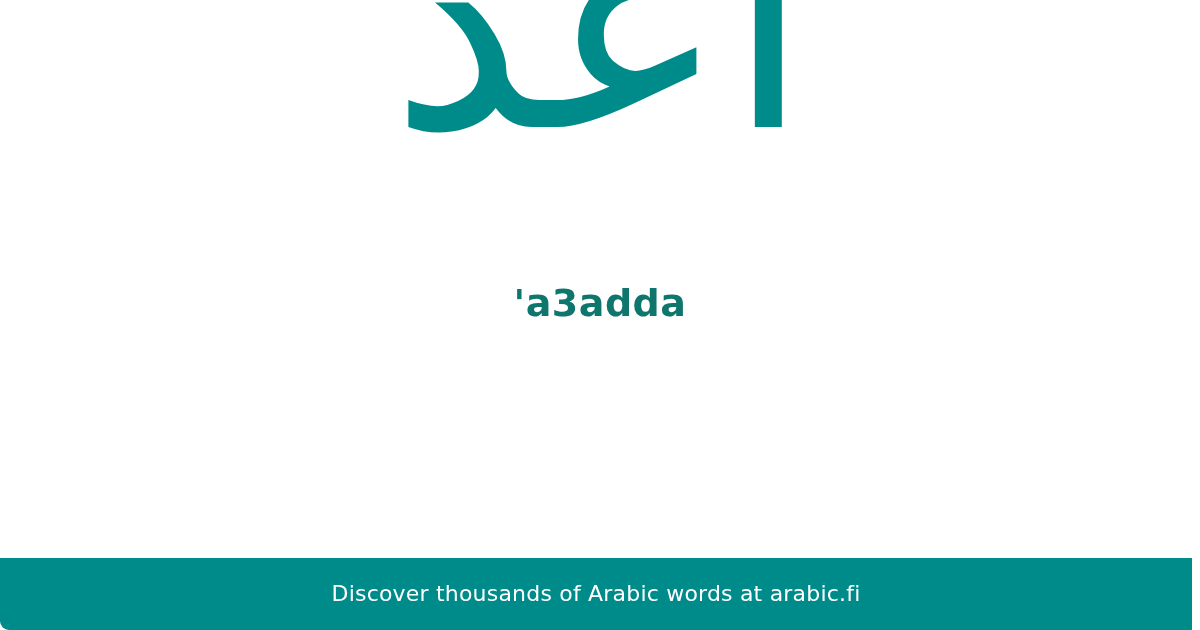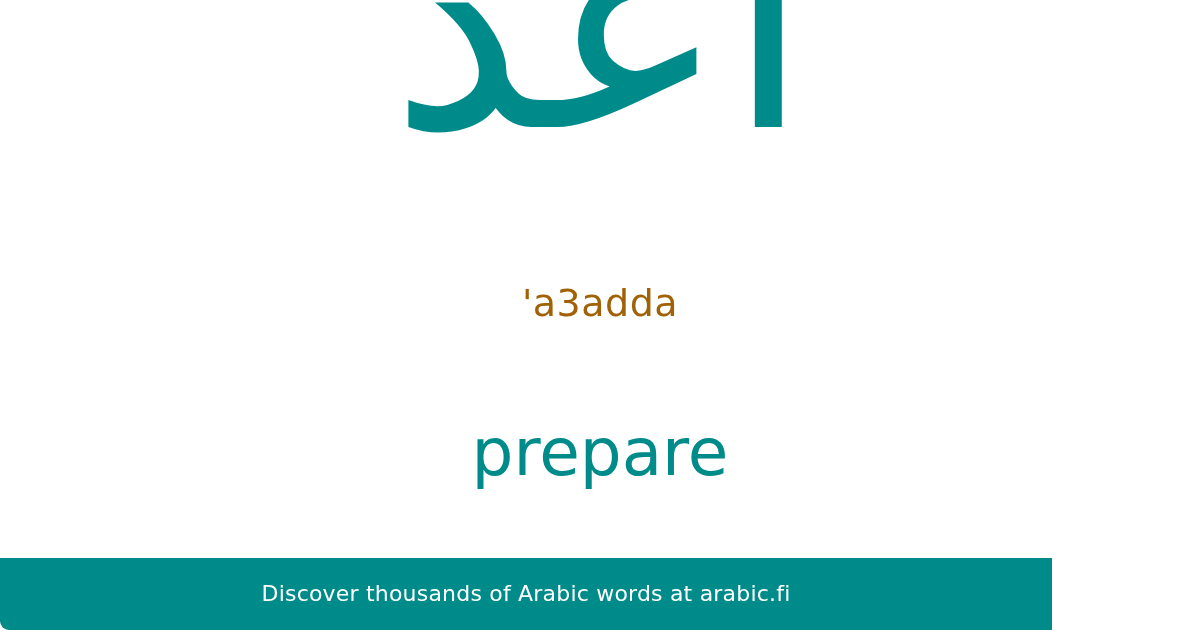--- a/index.html
+++ b/index.html
@@ -57,24 +57,24 @@
   .translit-row {
     position: absolute;
     left: 0;
     top: 278px;
     width: 1200px;
     text-align: center;
   }
 
   .translit {
     display: inline-block;
-    color: #a16207;
+    color: #0f766e;
     font-size: 38px;
     line-height: 50px;
-    font-weight: 400;
+    font-weight: 700;
     letter-spacing: 0.5px;
     white-space: nowrap;
   }
 
   
   .translation-row {
     position: absolute;
     left: 0;
     top: 413px;
     width: 1200px;
@@ -89,21 +89,21 @@
     font-weight: 400;
     letter-spacing: 0;
     white-space: nowrap;
   }
 
   
   .footer-bar {
     position: absolute;
     left: 0;
     top: 558px;
-    width: 1052px;
+    width: 1192px;
     height: 72px;
     background: #008B8B;
     display: flex;
     align-items: center;
     justify-content: center;
   }
 
   .footer-text {
     color: #ffffff;
     font-size: 22px;
@@ -119,21 +119,18 @@
 <div class="card">
 
   <div class="headword-area">
     <div class="headword">أَعَدَّ</div>
   </div>
 
   <div class="translit-row">
     <span class="translit">'a3adda</span>
   </div>
 
-  <div class="translation-row">
-    <span class="translation">prepare</span>
-  </div>
 
   <div class="footer-bar">
     <span class="footer-text">Discover thousands of Arabic words at arabic.fi</span>
   </div>
 
 </div>
 
 </body></html>

